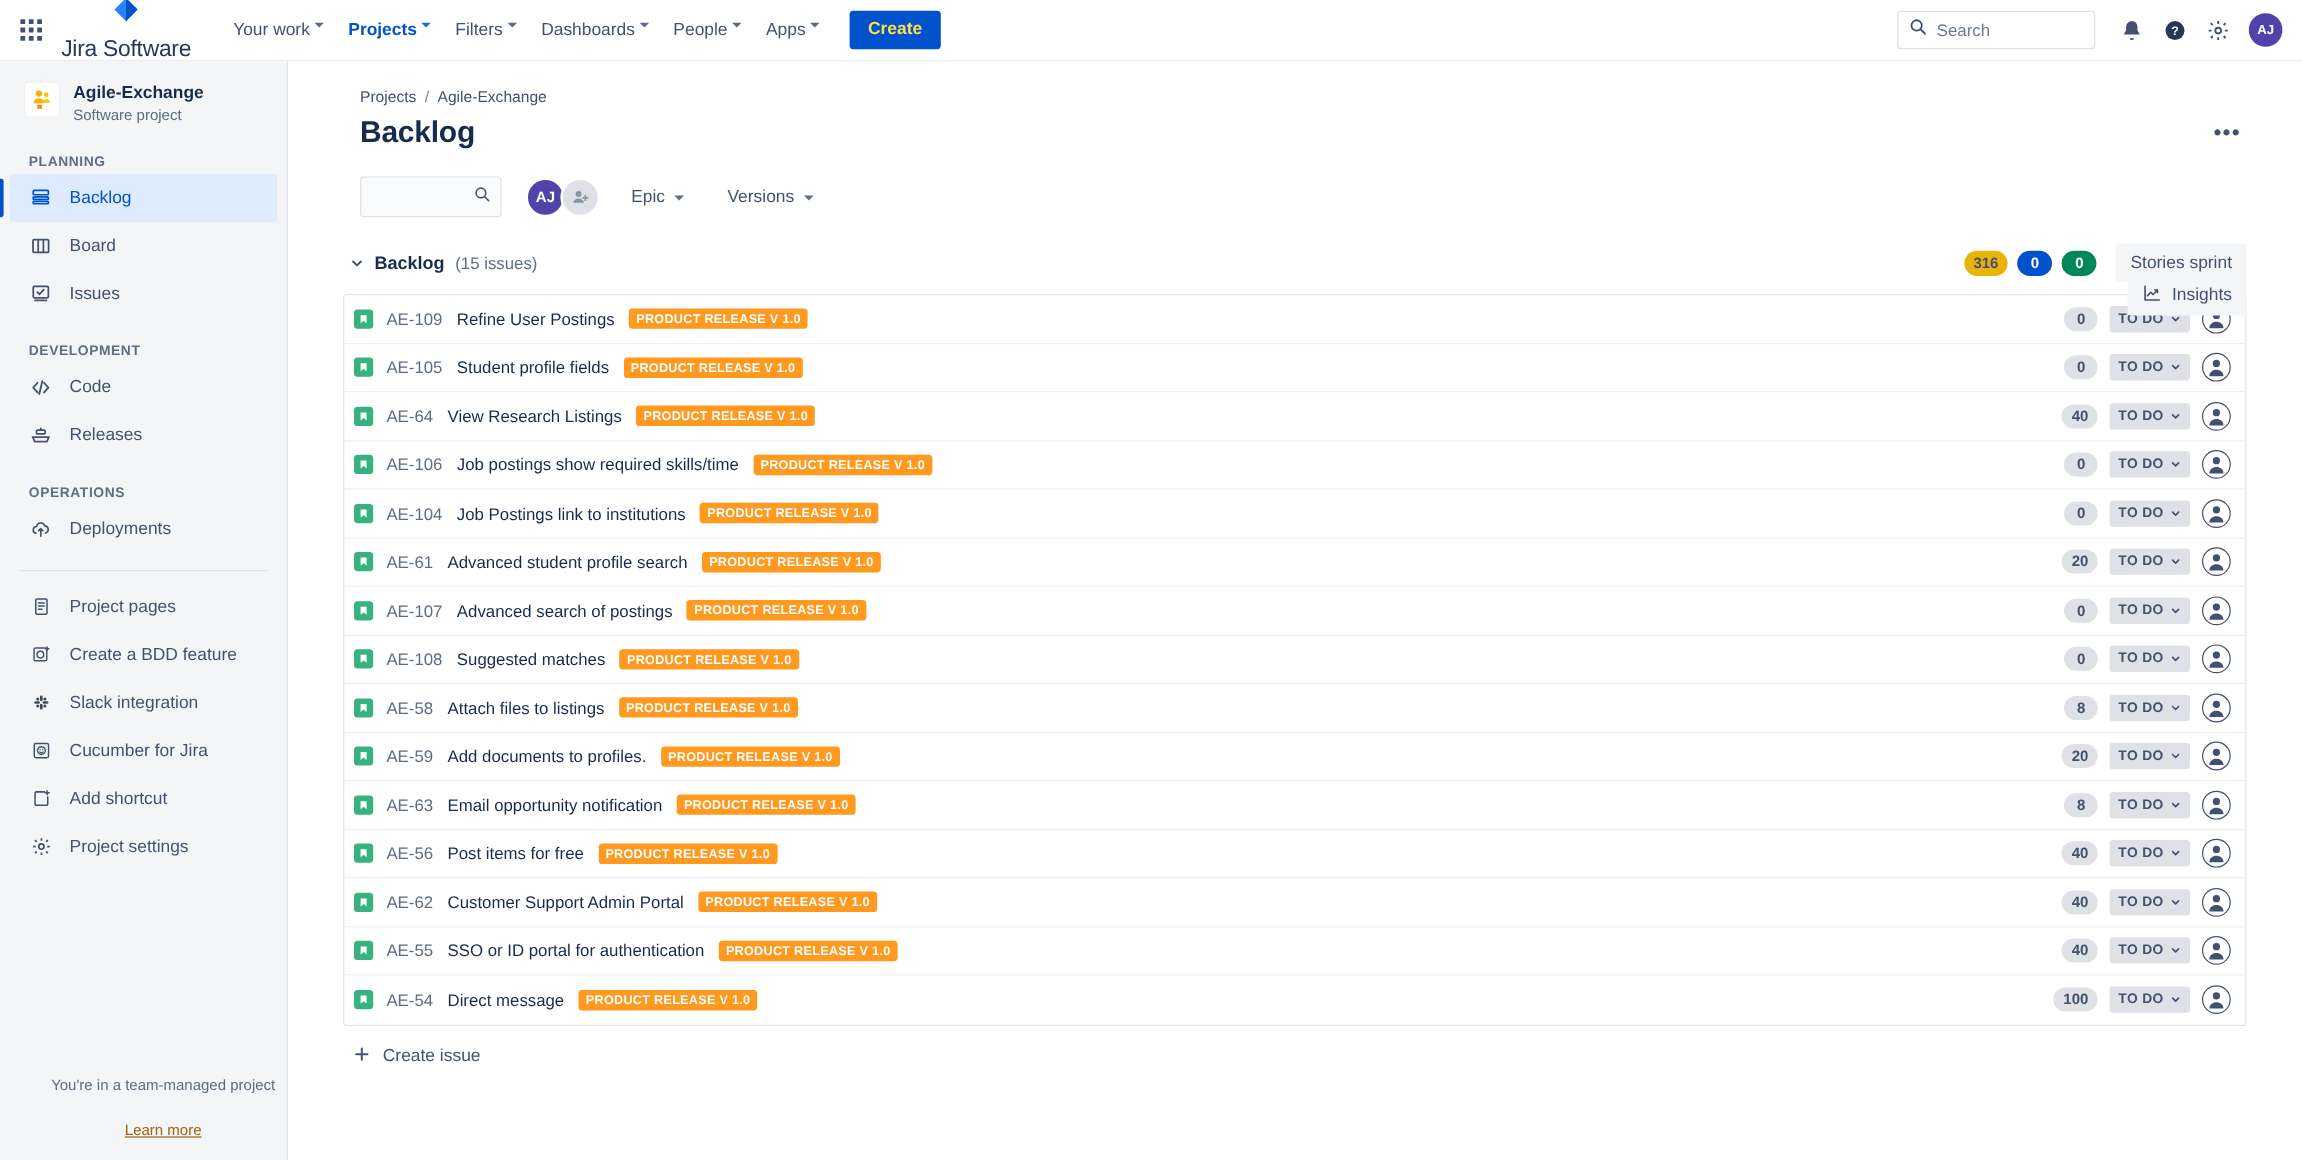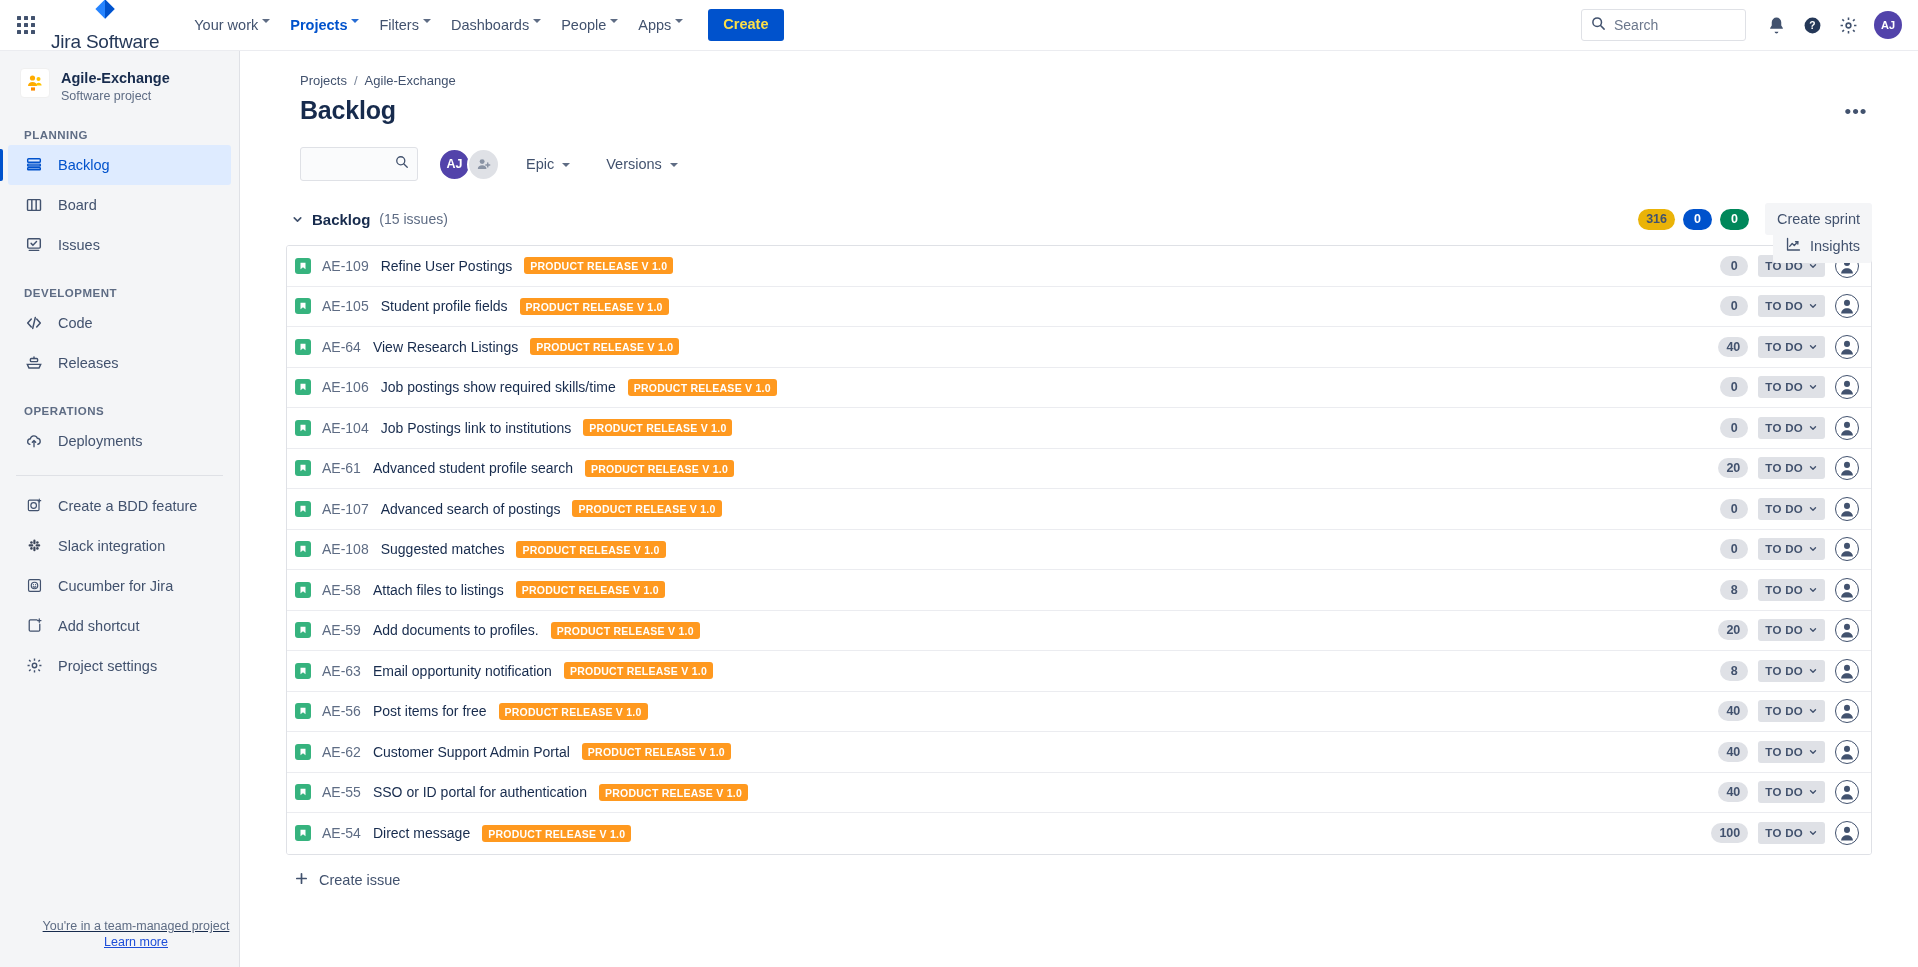--- a/index.html
+++ b/index.html
@@ -105,23 +105,23 @@
     border-radius: 3px; cursor: pointer;
     font-size: 14.5px; color: #42526e;
   }
   .nav-link.selected { background: #deebff; color: #0052cc; font-weight: 400; }
   .nav-link.selected::before {
     content: ""; position: absolute; left: -8px; top: 4px;
     width: 3px; height: 32px; background: #0052cc; border-radius: 0 2px 2px 0;
   }
   .nav-ic { width: 20px; height: 20px; flex: 0 0 20px; display: flex; align-items: center; justify-content: center; }
   .sb-divider { height: 1px; background: #dfe1e6; margin: 14px 16px 10px 16px; }
-  .sb-footer { position: absolute; bottom: 18px; left: 0; width: 272px; text-align: center; text-decoration: underline; }
+  .sb-footer { position: absolute; bottom: 18px; left: 0; width: 272px; text-align: center; }
   .sb-foot-1 { font-size: 12.5px; color: #5e6c84; }
-  .sb-foot-2 { font-size: 12.5px; color: #1d4ed8; text-decoration: underline; cursor: pointer; margin-top: 2px; }
+  .sb-foot-2 { font-size: 12.5px; color: #a16207; text-decoration: underline; cursor: pointer; margin-top: 24px; }
 
   
   .main {
     position: absolute; top: 51px; left: 240px;
     width: 1678px; height: 916px;
     background: #fff; overflow: hidden;
   }
   .crumbs { display: flex; align-items: center; gap: 7px; font-size: 13px; color: #42526e; padding: 22px 0 0 60px; }
   .crumbs a { color: #42526e; text-decoration: none; cursor: pointer; }
   .crumb-sep { color: #7a869a; }
@@ -397,20 +397,29 @@
           <path d="M10 16.5V9.4M10 9.4 8.1 11.3M10 9.4l1.9 1.9"></path>
         </svg>
     </span>
     <span>Deployments</span>
   </div>
 
   <div class="sb-divider"></div>
 
   <div class="nav-link">
     <span class="nav-ic">
+      <svg width="17" height="17" viewBox="0 0 20 20" fill="none" stroke="#42526e" stroke-width="1.5">
+          <rect x="4.5" y="2.6" width="11" height="14.8" rx="1.2"></rect>
+          <path d="M7.2 6.5h5.6M7.2 9.5h5.6M7.2 12.5h3.4" stroke-linecap="round"></path>
+        </svg>
+    </span>
+    <span>Project pages</span>
+  </div>
+  <div class="nav-link">
+    <span class="nav-ic">
       <svg width="17" height="17" viewBox="0 0 20 20" fill="none" stroke="#42526e" stroke-width="1.4">
           <rect x="2.8" y="3.6" width="12.5" height="12.5" rx="1.4"></rect>
           <circle cx="9" cy="10" r="3.3"></circle>
           <path d="M15.6 2.6v3.4M13.9 4.3h3.4" stroke-linecap="round"></path>
         </svg>
     </span>
     <span>Create a BDD feature</span>
   </div>
   <div class="nav-link">
     <span class="nav-ic">
@@ -520,21 +529,21 @@
       <svg width="13" height="13" viewBox="0 0 16 16" fill="none" stroke="#42526e" stroke-width="2" stroke-linecap="round" stroke-linejoin="round">
           <path d="M4 6l4 4 4-4"></path>
         </svg>
     </div>
     <span class="bl-title">Backlog</span>
     <span class="bl-count">(15 issues)</span>
     <div class="bl-right">
       <span class="pill grey">316</span>
       <span class="pill blue">0</span>
       <span class="pill green">0</span>
-      <button class="sprint-btn">Create sprint</button>
+      <button class="sprint-btn">Stories sprint</button>
     </div>
   </div>
 
   <div class="issue-list" id="issue-list">
       <div class="issue-row">
         <span class="type-ic">
           <svg width="10" height="10" viewBox="0 0 12 12" fill="#fff">
             <path d="M3 2h6v8L6 7.6 3 10z"></path>
           </svg>
         </span>

